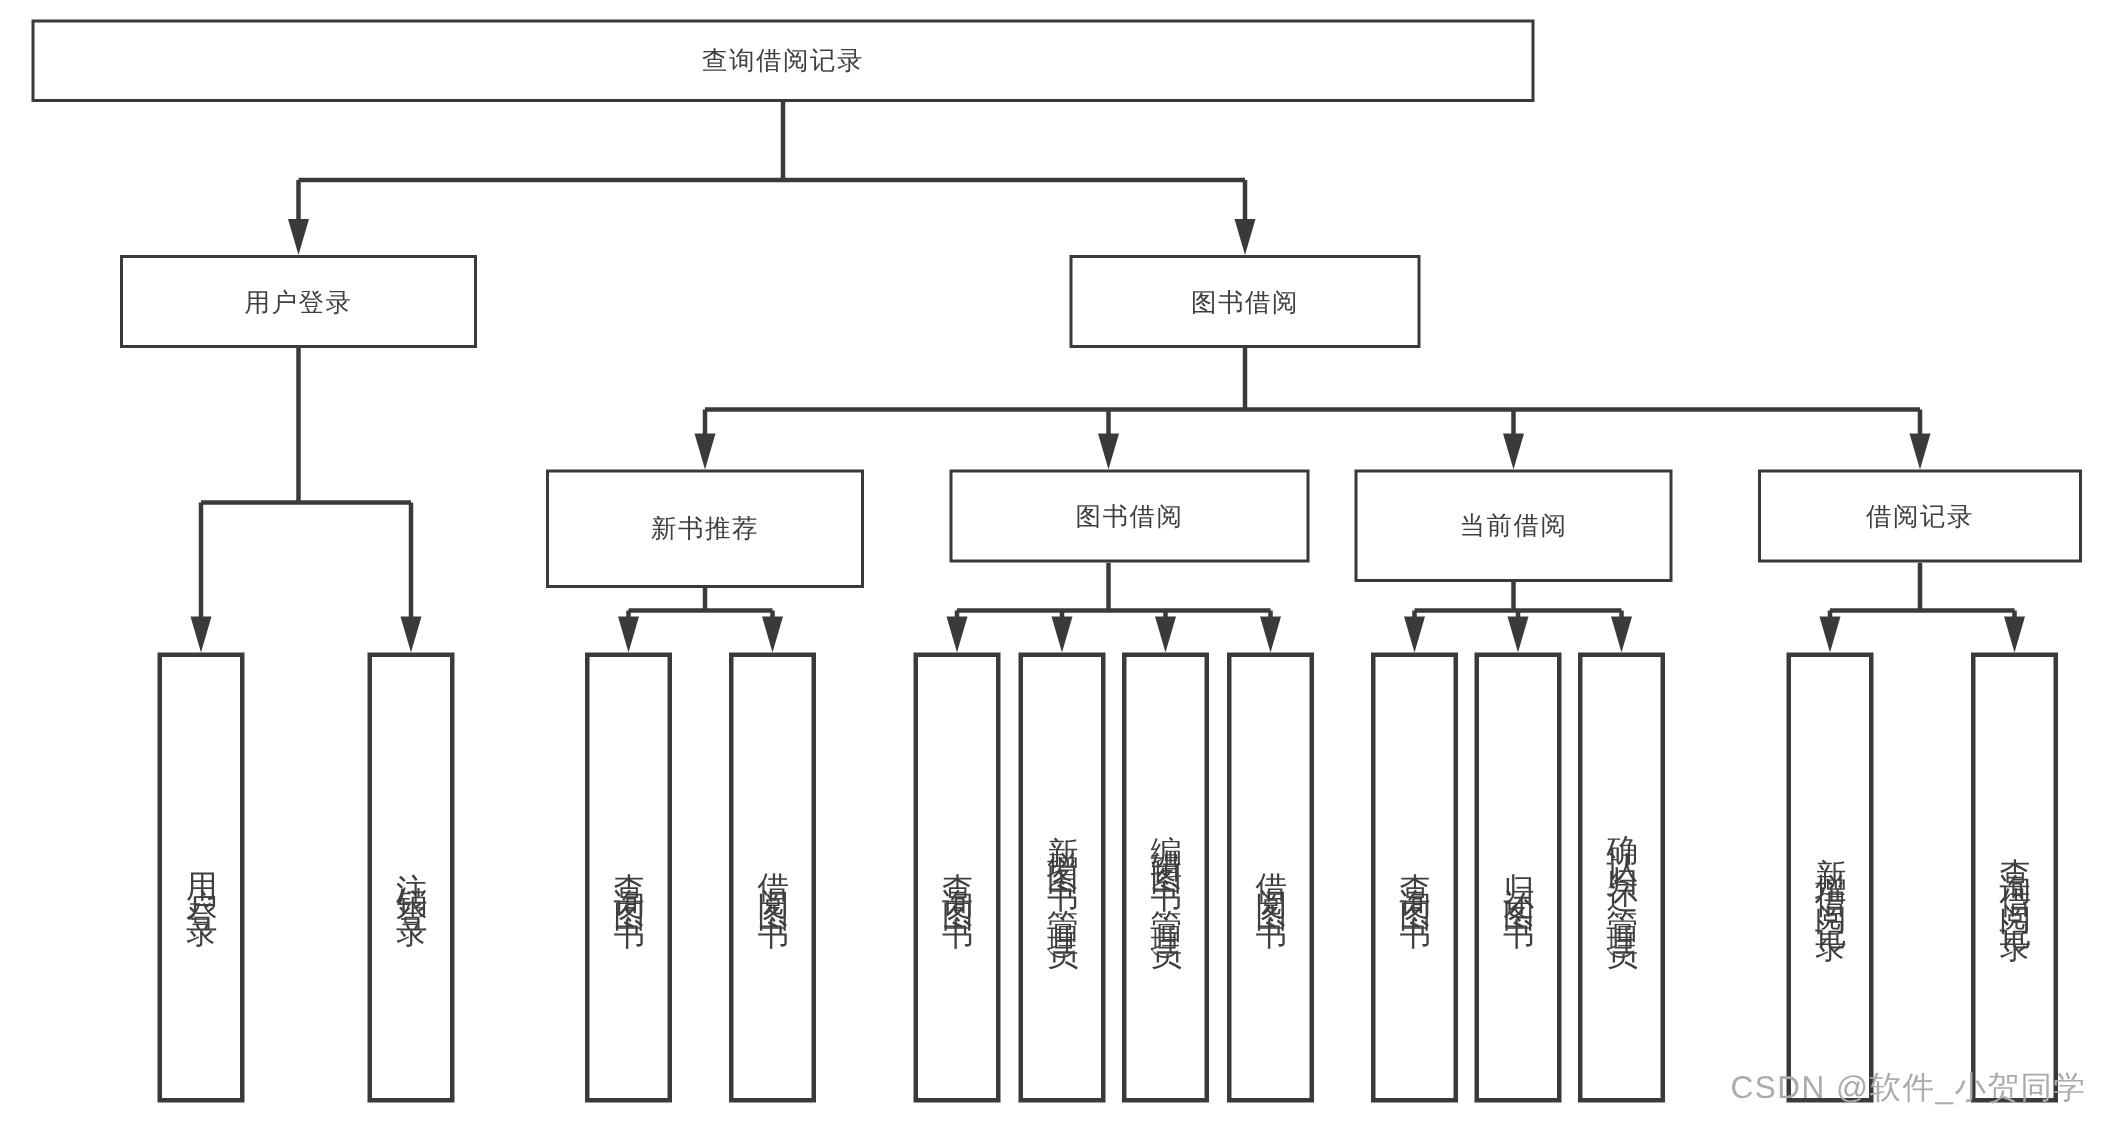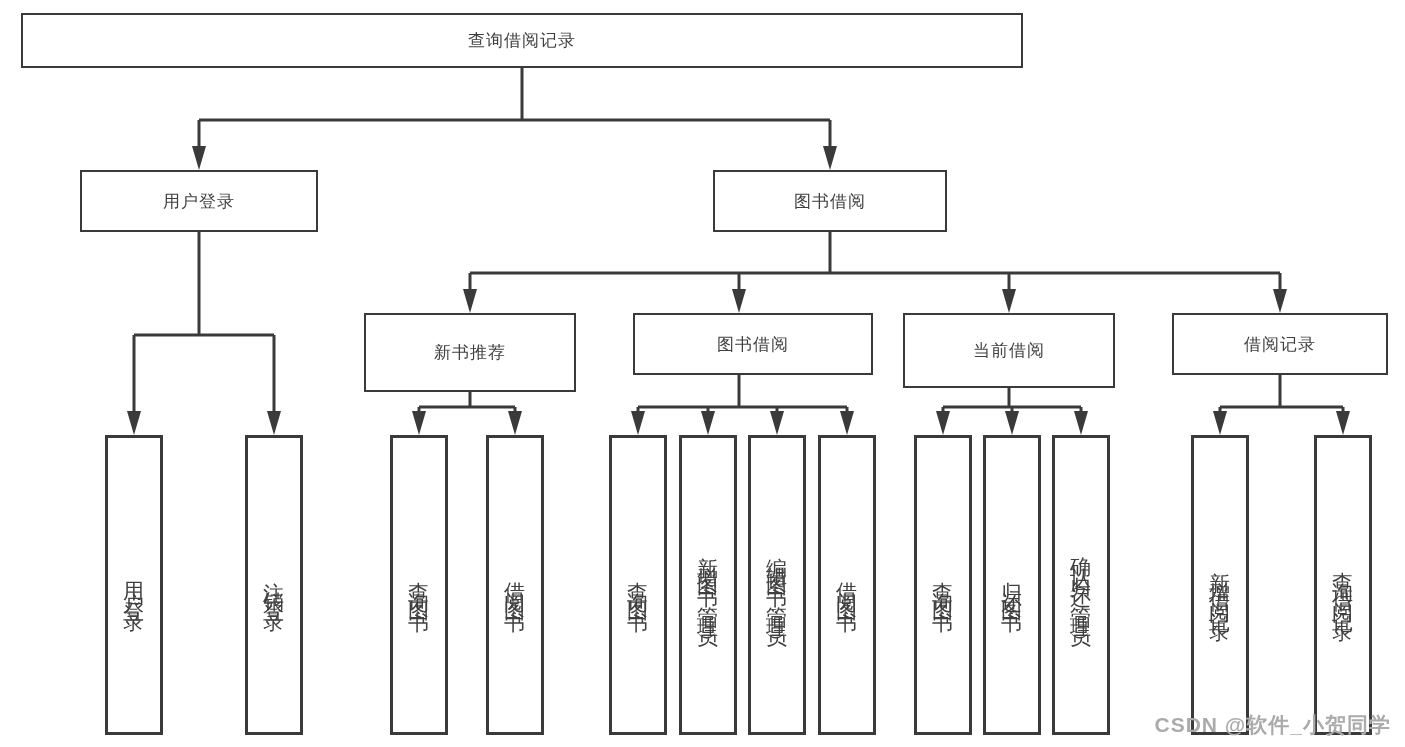--- a/index.html
+++ b/index.html
@@ -40,21 +40,20 @@
     line-height:1;
   }
   .watermark{
     position:absolute;
     right:14px;bottom:8px;
     color:var(--watermark);
     font-size:21px;
     letter-spacing:1px;
     z-index:3;
     white-space:nowrap;
-    font-weight:bold;
   }
 </style>
 </head>
 <body>
 
 <div class="canvas">
 
   <svg class="connector-layer" width="1405" height="747" aria-hidden="true">
 
     <line x1="522" y1="68" x2="522" y2="120"></line>

